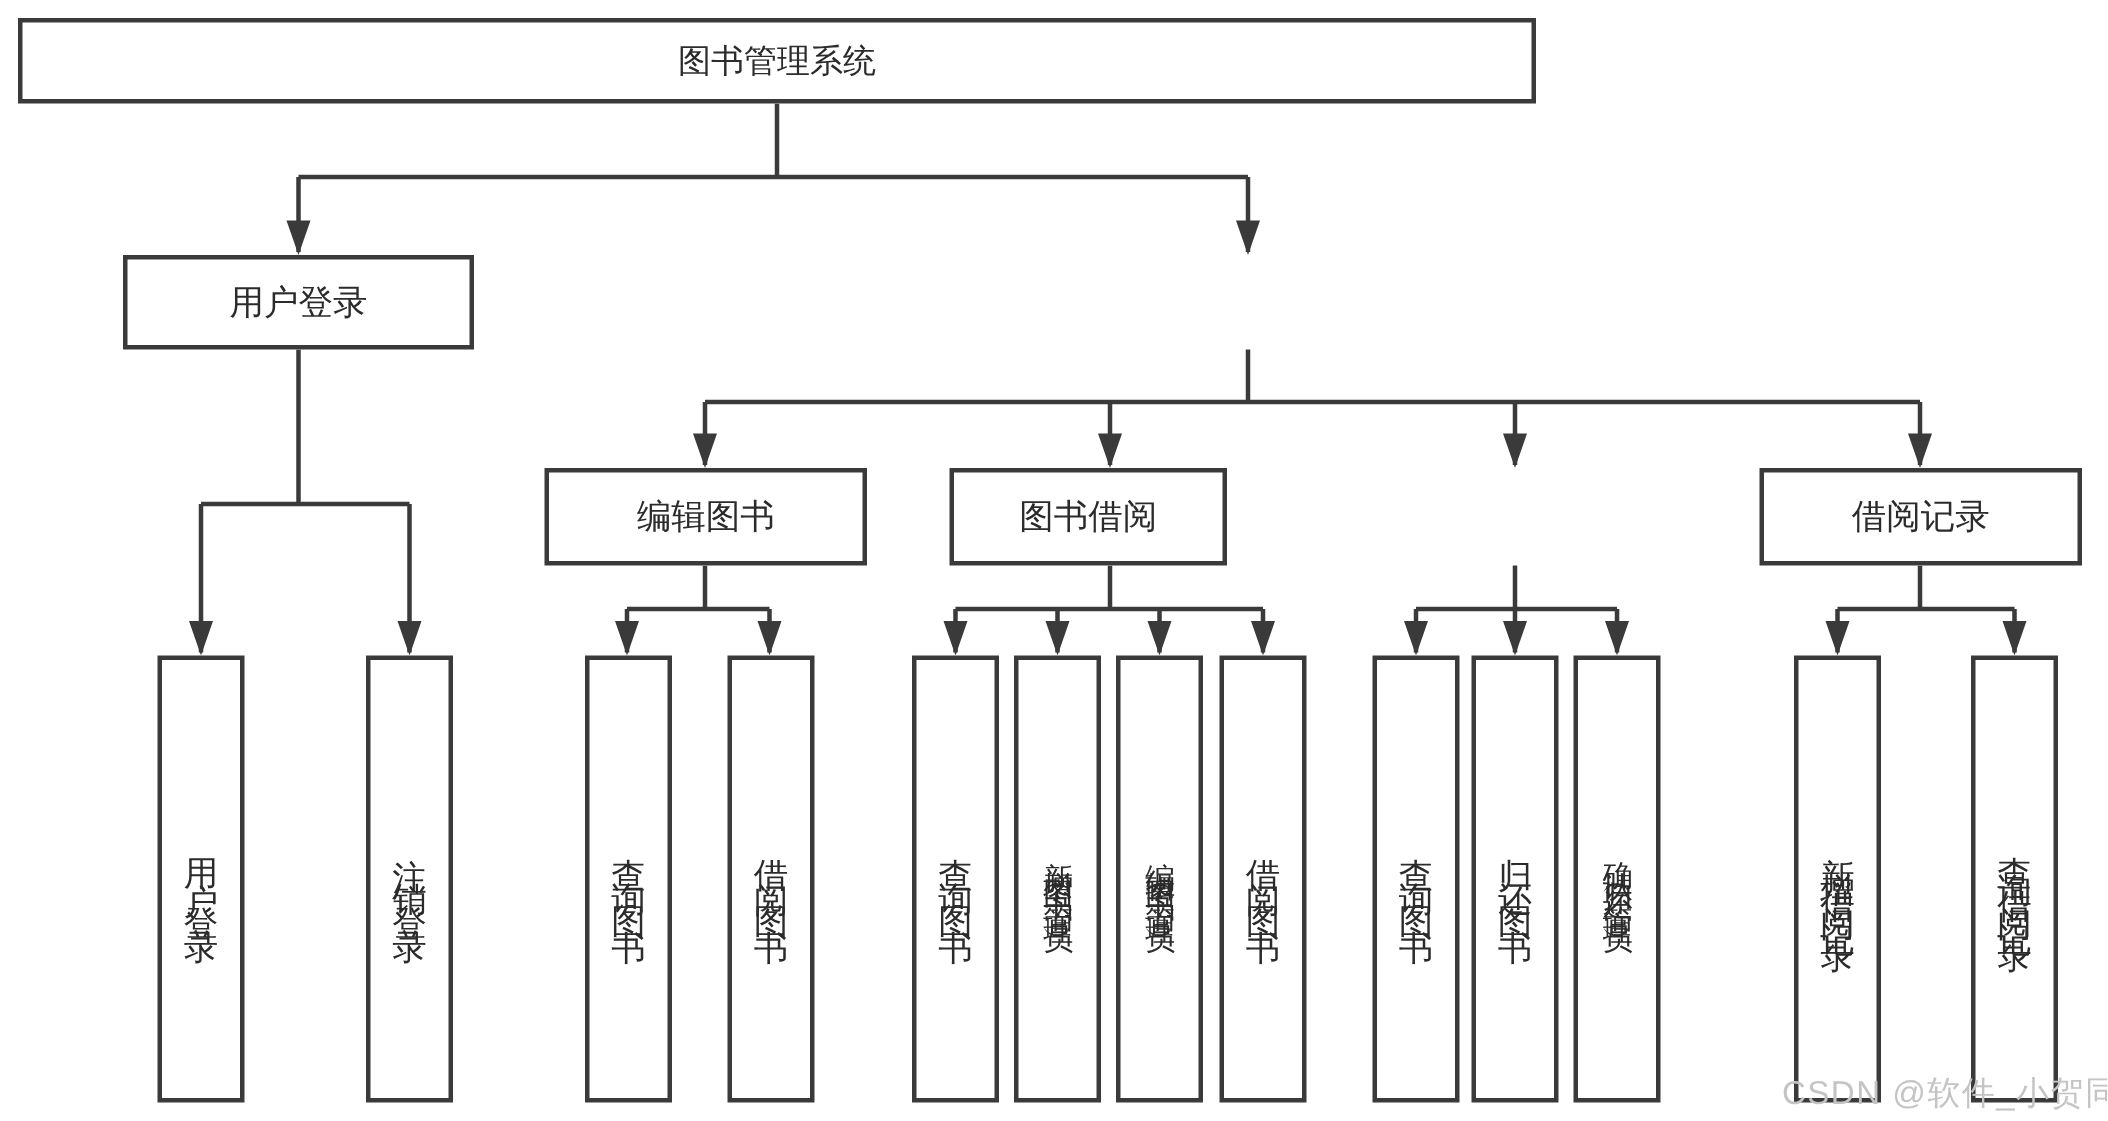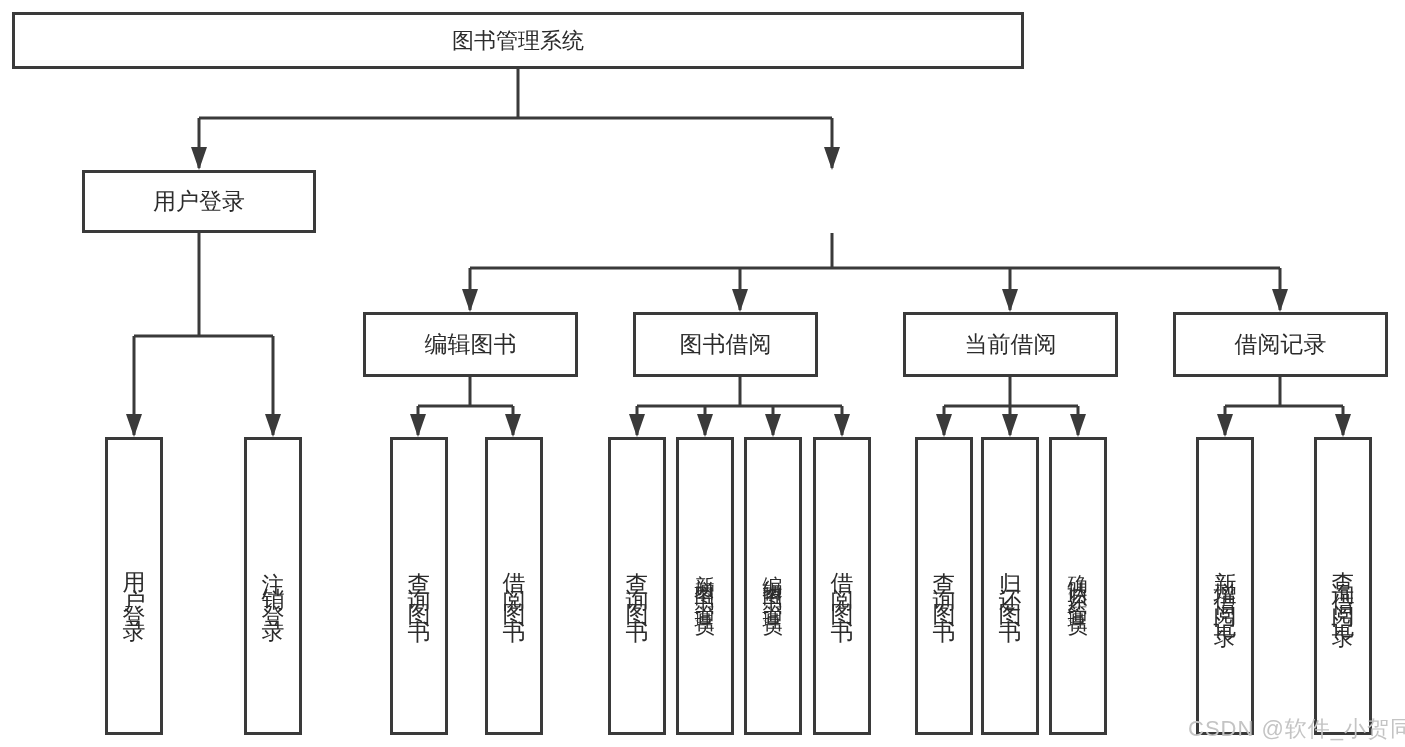--- a/index.html
+++ b/index.html
@@ -78,21 +78,20 @@
       <polygon points="1335,414 1351,414 1343,437"></polygon>
     </g>
   </svg>
 
   <div class="node title" style="left:12px;top:12px;width:1012px;height:57px">图书管理系统</div>
 
   <div class="node" style="left:82px;top:170px;width:234px;height:63px">用户登录</div>
 
   <div class="node" style="left:363px;top:312px;width:215px;height:65px">编辑图书</div>
   <div class="node" style="left:633px;top:312px;width:185px;height:65px">图书借阅</div>
-  <div class="node" style="left:903px;top:312px;width:215px;height:65px">当前借阅</div>
   <div class="node" style="left:1173px;top:312px;width:215px;height:65px">借阅记录</div>
 
   <div class="node vnode sp-short" style="left:105px;top:437px;width:58px;height:298px">用户登录</div>
   <div class="node vnode sp-short" style="left:244px;top:437px;width:58px;height:298px">注销登录</div>
 
   <div class="node vnode sp-short" style="left:390px;top:437px;width:58px;height:298px">查询图书</div>
   <div class="node vnode sp-short" style="left:485px;top:437px;width:58px;height:298px">借阅图书</div>
 
   <div class="node vnode sp-short" style="left:608px;top:437px;width:58px;height:298px">查询图书</div>
   <div class="node vnode sp-long" style="left:676px;top:437px;width:58px;height:298px">新增图书（管理员）</div>

